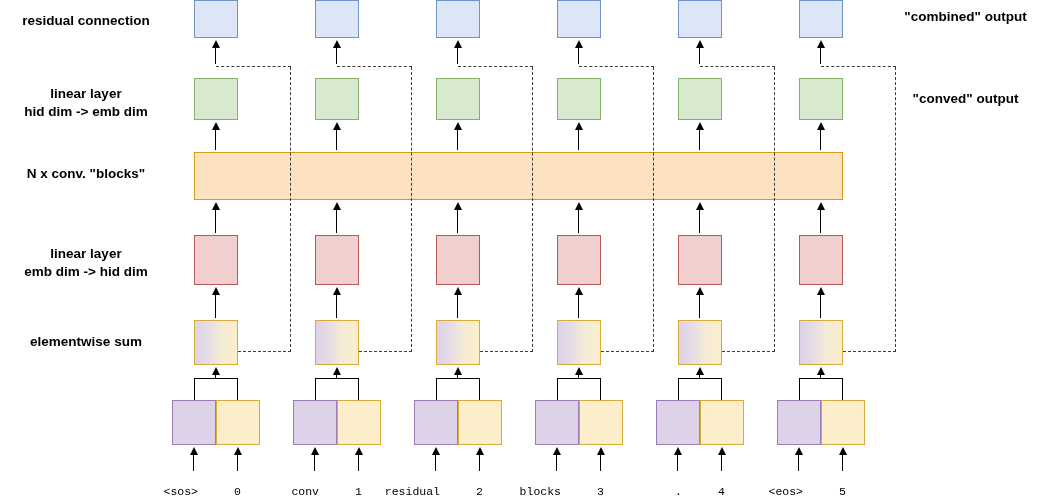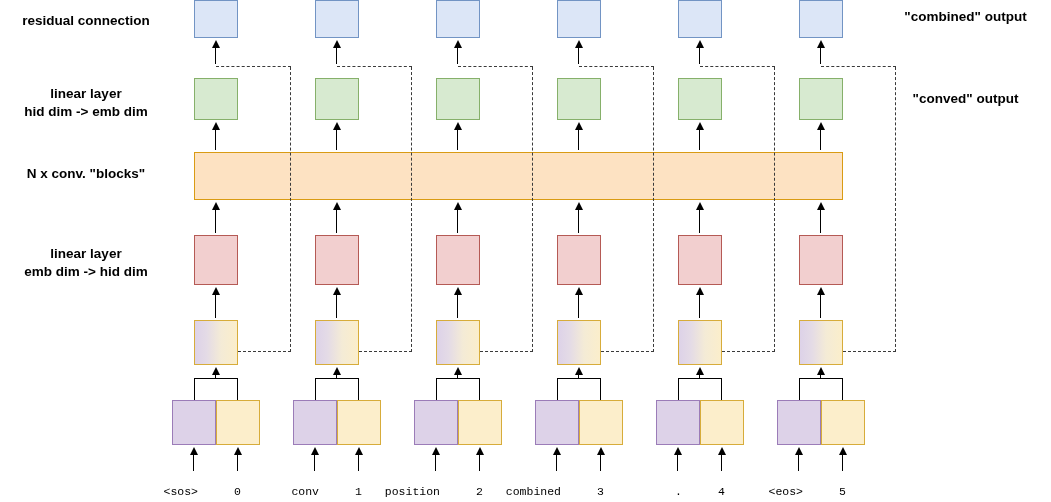--- a/index.html
+++ b/index.html
@@ -72,20 +72,21 @@
 </head>
 <body>
 
 <div id="stage">
     <div class="side-label left-label" style="top: 12px;">residual connection</div>
     <div class="side-label left-label" style="top: 85px;">linear layer
 hid dim -&gt; emb dim</div>
     <div class="side-label left-label" style="top: 165px;">N x conv. "blocks"</div>
     <div class="side-label left-label" style="top: 245px;">linear layer
 emb dim -&gt; hid dim</div>
+    <div class="side-label left-label" style="top: 333px;">elementwise sum</div>
     <div class="side-label right-label" style="top: 8px;">"combined" output</div>
     <div class="side-label right-label" style="top: 90px;">"conved" output</div>
     <div class="bar-orange" style="left:194px;top:152px;width:649px;height:48px;"></div>
     <div class="bx bx-blue" style="left:194px;top:0px;width:44px;height:38px;"></div>
     <div class="bx bx-green" style="left:194px;top:78px;width:44px;height:42px;"></div>
     <div class="bx bx-pink" style="left:194px;top:235px;width:44px;height:50px;"></div>
     <div class="bx bx-sum" style="left:194px;top:320px;width:44px;height:45px;"></div>
     <div class="bx bx-purple" style="left:172px;top:400px;width:44px;height:45px;"></div>
     <div class="bx bx-yellow" style="left:216px;top:400px;width:44px;height:45px;"></div>
     <div class="vline" style="left:215.2px;top:44px;height:20px;"></div>
@@ -151,21 +152,21 @@
     <div class="vline" style="left:457.2px;top:371px;height:7px;"></div>
     <div class="arrow-up" style="left:453.5px;top:367px;"></div>
     <div class="bracket" style="left:436px;top:378px;width:44px;height:22px;"></div>
     <div class="vline" style="left:435.2px;top:451px;height:20px;"></div>
     <div class="arrow-up" style="left:431.5px;top:447px;"></div>
     <div class="vline" style="left:479.2px;top:451px;height:20px;"></div>
     <div class="arrow-up" style="left:475.5px;top:447px;"></div>
     <div class="dash-h" style="left:480px;top:350.65px;width:53px;"></div>
     <div class="dash-v" style="left:532.15px;top:67px;height:284.5px;"></div>
     <div class="dash-h" style="left:458px;top:66.15px;width:75px;"></div>
-    <div class="tok-cap tok-word" style="left: 364px; top: 485px; width: 76px;">position</div>
+    <div class="tok-cap tok-word" style="left: 364px; top: 485px; width: 76px;">residual</div>
     <div class="tok-cap tok-pos" style="left: 476px; top: 485px; width: 40px;">2</div>
     <div class="bx bx-blue" style="left:557px;top:0px;width:44px;height:38px;"></div>
     <div class="bx bx-green" style="left:557px;top:78px;width:44px;height:42px;"></div>
     <div class="bx bx-pink" style="left:557px;top:235px;width:44px;height:50px;"></div>
     <div class="bx bx-sum" style="left:557px;top:320px;width:44px;height:45px;"></div>
     <div class="bx bx-purple" style="left:535px;top:400px;width:44px;height:45px;"></div>
     <div class="bx bx-yellow" style="left:579px;top:400px;width:44px;height:45px;"></div>
     <div class="vline" style="left:578.2px;top:44px;height:20px;"></div>
     <div class="arrow-up" style="left:574.5px;top:40px;"></div>
     <div class="vline" style="left:578.2px;top:126px;height:24px;"></div>
@@ -177,21 +178,21 @@
     <div class="vline" style="left:578.2px;top:371px;height:7px;"></div>
     <div class="arrow-up" style="left:574.5px;top:367px;"></div>
     <div class="bracket" style="left:557px;top:378px;width:44px;height:22px;"></div>
     <div class="vline" style="left:556.2px;top:451px;height:20px;"></div>
     <div class="arrow-up" style="left:552.5px;top:447px;"></div>
     <div class="vline" style="left:600.2px;top:451px;height:20px;"></div>
     <div class="arrow-up" style="left:596.5px;top:447px;"></div>
     <div class="dash-h" style="left:601px;top:350.65px;width:53px;"></div>
     <div class="dash-v" style="left:653.15px;top:67px;height:284.5px;"></div>
     <div class="dash-h" style="left:579px;top:66.15px;width:75px;"></div>
-    <div class="tok-cap tok-word" style="left: 485px; top: 485px; width: 76px;">combined</div>
+    <div class="tok-cap tok-word" style="left: 485px; top: 485px; width: 76px;">blocks</div>
     <div class="tok-cap tok-pos" style="left: 597px; top: 485px; width: 40px;">3</div>
     <div class="bx bx-blue" style="left:678px;top:0px;width:44px;height:38px;"></div>
     <div class="bx bx-green" style="left:678px;top:78px;width:44px;height:42px;"></div>
     <div class="bx bx-pink" style="left:678px;top:235px;width:44px;height:50px;"></div>
     <div class="bx bx-sum" style="left:678px;top:320px;width:44px;height:45px;"></div>
     <div class="bx bx-purple" style="left:656px;top:400px;width:44px;height:45px;"></div>
     <div class="bx bx-yellow" style="left:700px;top:400px;width:44px;height:45px;"></div>
     <div class="vline" style="left:699.2px;top:44px;height:20px;"></div>
     <div class="arrow-up" style="left:695.5px;top:40px;"></div>
     <div class="vline" style="left:699.2px;top:126px;height:24px;"></div>

